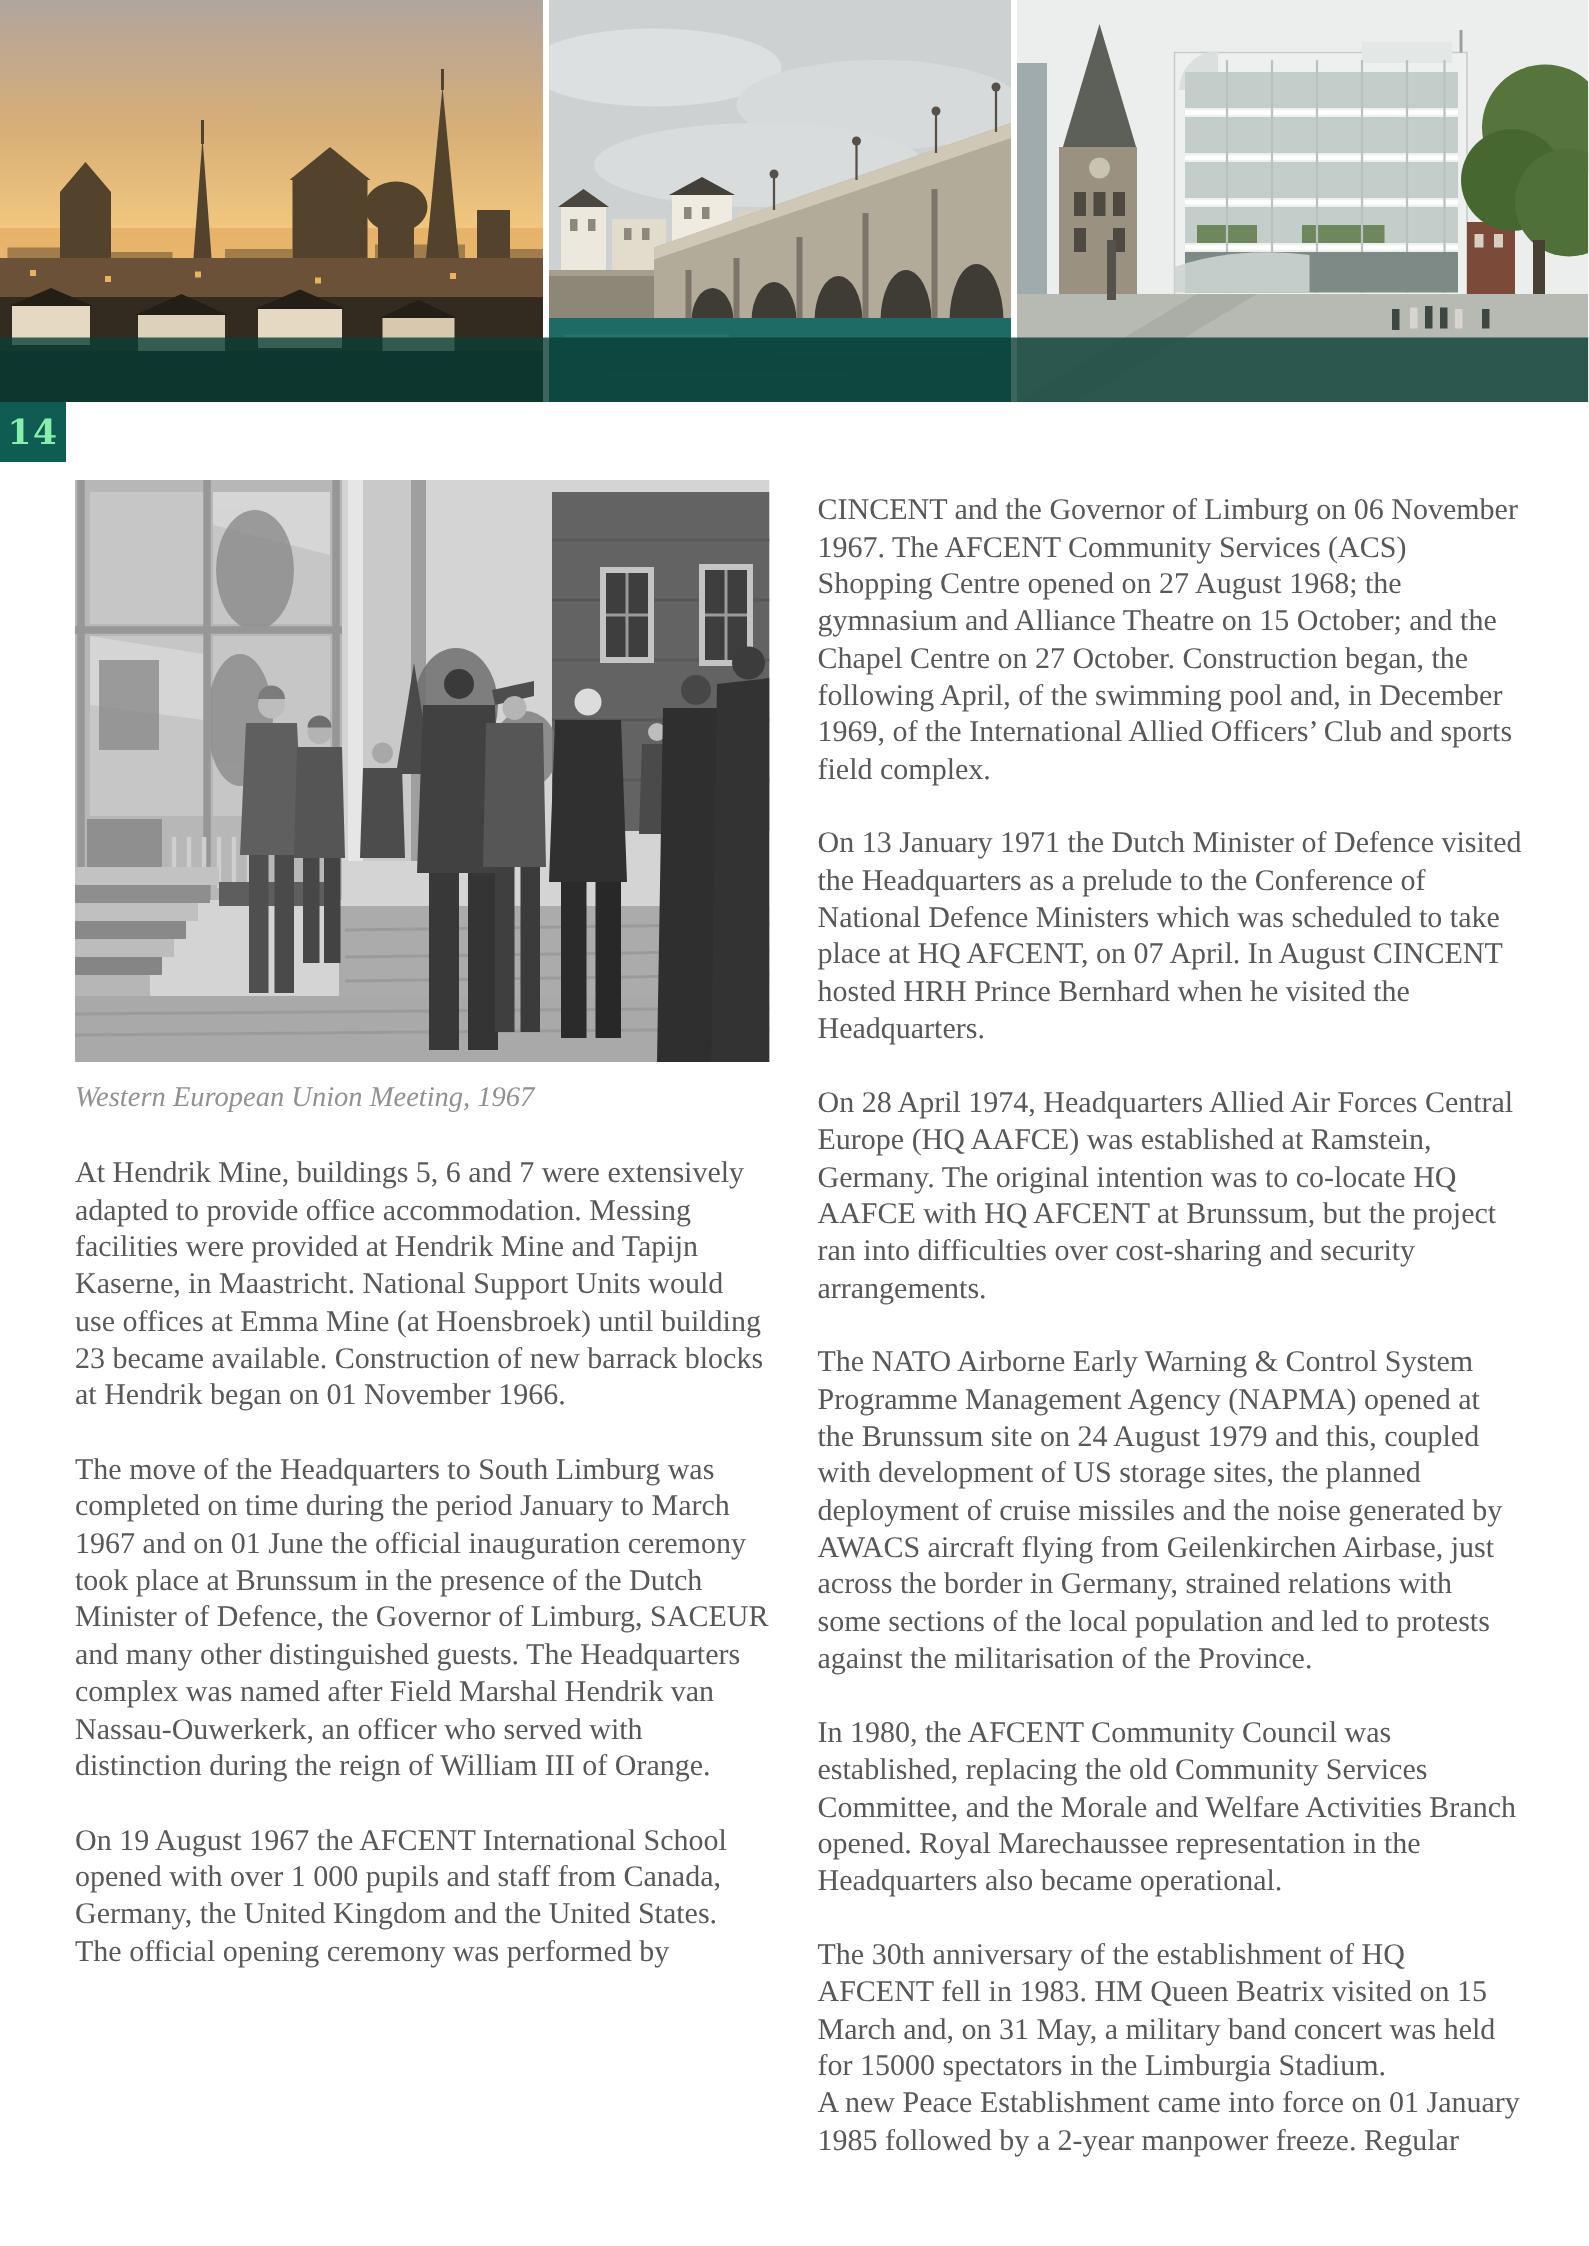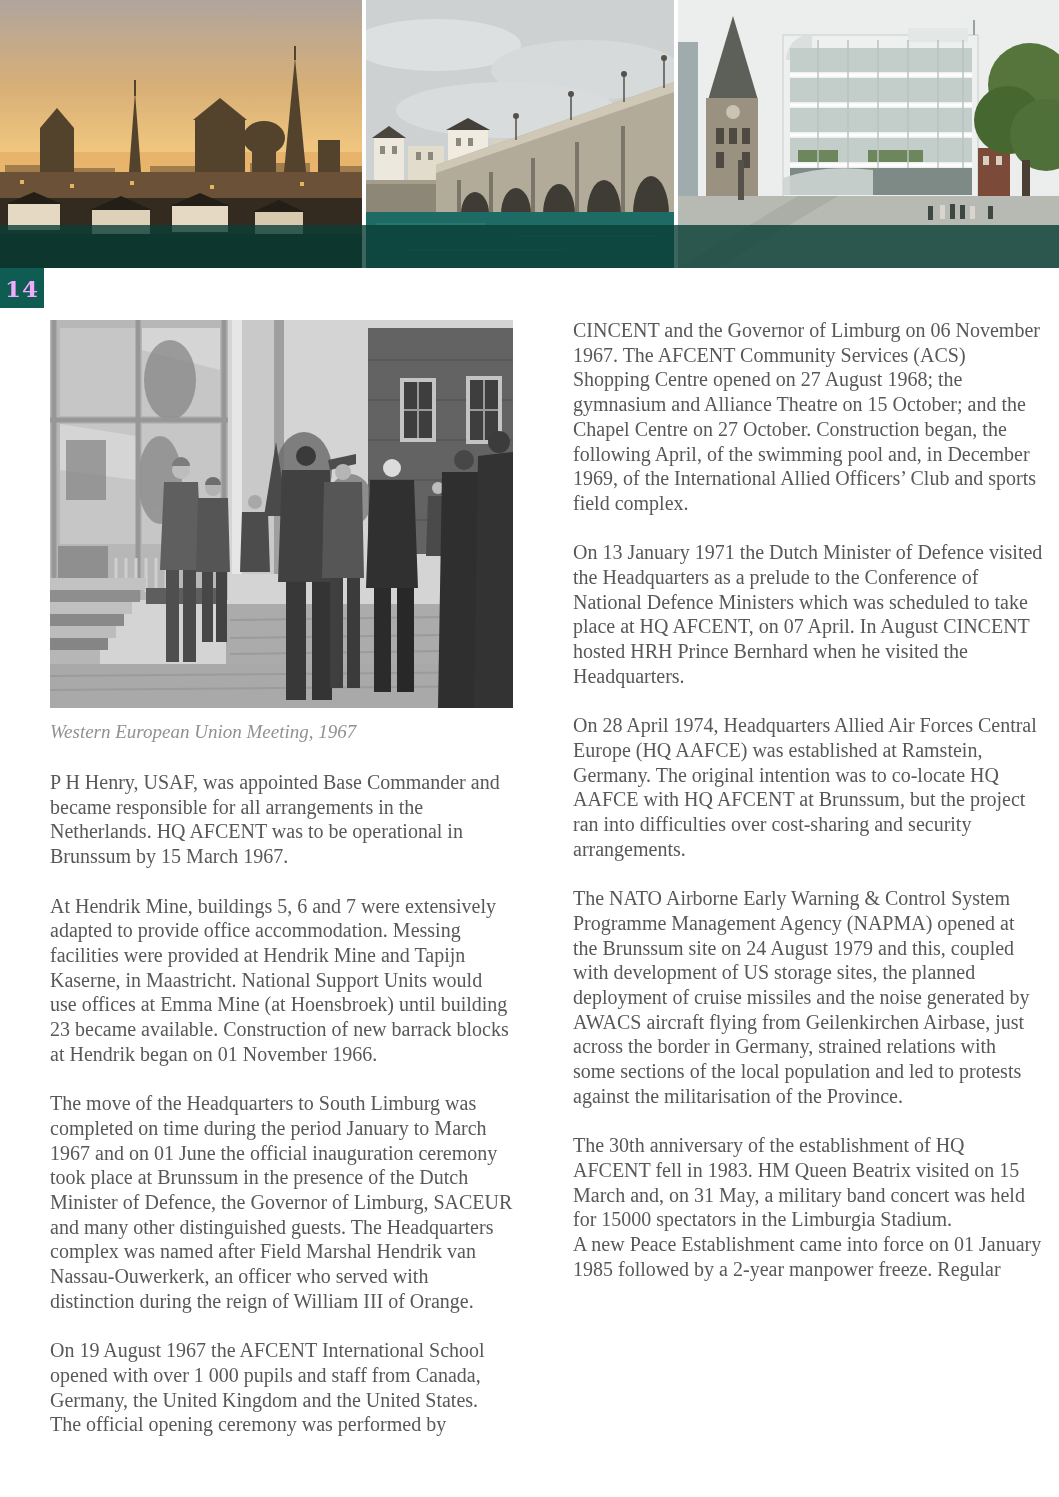--- a/index.html
+++ b/index.html
@@ -8,28 +8,28 @@
 
   
   .photo-strip{position:absolute;left:0;top:0;width:1059px;height:268px;display:flex;gap:4px;background:#ffffff;}
   .panel{position:relative;height:268px;overflow:hidden;flex:none;}
   .panel svg{display:block;}
   .strip-overlay{position:absolute;left:0;top:225px;width:1059px;height:43px;
                  background:rgba(10,62,54,0.80);}
 
   
   .page-number{position:absolute;left:0;top:268px;width:44px;height:40px;background:#0f5c52;
-               color:#f0abfc;font-family:"DejaVu Serif", serif;font-weight:700;font-size:23px;
+               color:#86efac;font-family:"DejaVu Serif", serif;font-weight:700;font-size:23px;
                display:flex;align-items:center;justify-content:center;letter-spacing:1px;}
 
   
   .col{position:absolute;color:#57585a;font-size:20px;line-height:24.7px;}
   .col p{margin:0 0 24.7px 0;white-space:pre-line;}
   .col-left{left:50px;top:320px;width:463px;}
-  .col-right{left:545px;top:318px;width:470px;margin-left:28px;}
+  .col-right{left:545px;top:328px;width:470px;}
 
   figure{margin:0 0 26px 0;}
   figure svg{display:block;}
   figcaption{margin-top:11px;font-style:italic;font-size:19px;color:#8f9193;line-height:25px;}
 </style>
 </head>
 <body>
 
 <div class="page">
 
@@ -360,28 +360,28 @@
           <circle cx="388" cy="168" r="6" fill="#bdbdbd"></circle>
           <polygon points="378,176 398,176 400,236 376,236" fill="#4a4a4a"></polygon>
           <circle cx="414" cy="140" r="10" fill="#474747"></circle>
           <polygon points="392,152 436,152 440,388 388,388" fill="#2f2f2f"></polygon>
           <circle cx="449" cy="122" r="11" fill="#3c3c3c"></circle>
           <polygon points="428,136 463,132 463,388 424,388" fill="#333333"></polygon>
         </g>
       </svg>
       <figcaption>Western European Union Meeting, 1967</figcaption>
     </figure>
-    <p>P H Henry, USAF, was appointed Base Commander and became responsible for all arrangements in the Netherlands.  HQ AFCENT was to be operational in Brunssum by 15 March 1967.</p>
     <p>At Hendrik Mine, buildings 5, 6 and 7 were extensively adapted to provide office accommodation.  Messing facilities were provided at Hendrik Mine and Tapijn Kaserne, in Maastricht.  National Support Units would use offices at Emma Mine (at Hoensbroek) until building 23 became available.  Construction of new barrack blocks at Hendrik began on 01 November 1966.</p>
     <p>The move of the Headquarters to South Limburg was completed on time during the period January to March 1967 and on 01 June the official inauguration ceremony took place at Brunssum in the presence of the Dutch Minister of Defence, the Governor of Limburg, SACEUR and many other distinguished guests.  The Headquarters complex was named after Field Marshal Hendrik van Nassau-Ouwerkerk, an officer who served with distinction during the reign of William III of Orange.</p>
     <p>On 19 August 1967 the AFCENT International School opened with over 1 000 pupils and staff from Canada, Germany, the United Kingdom and the United States.  The official opening ceremony was performed by</p>
   </div>
 
   <div class="col col-right">
     <p>CINCENT and the Governor of Limburg on 06 November 1967.  The AFCENT Community Services (ACS) Shopping Centre opened on 27 August 1968; the gymnasium and Alliance Theatre on 15 October; and the Chapel Centre on 27 October.  Construction began, the following April, of the swimming pool and, in December 1969, of the International Allied Officers’ Club and sports field complex.</p>
     <p>On 13 January 1971 the Dutch Minister of Defence visited the Headquarters as a prelude to the Conference of National Defence Ministers which was scheduled to take place at HQ AFCENT, on 07 April.  In August CINCENT hosted HRH Prince Bernhard when he visited the Headquarters.</p>
     <p>On 28 April 1974, Headquarters Allied Air Forces Central Europe (HQ AAFCE) was established at Ramstein, Germany.  The original intention was to co-locate HQ AAFCE with HQ AFCENT at Brunssum, but the project ran into difficulties over cost-sharing and security arrangements.</p>
     <p>The NATO Airborne Early Warning &amp; Control System Programme Management Agency (NAPMA) opened at the Brunssum site on 24 August 1979 and this, coupled with development of US storage sites, the planned deployment of cruise missiles and the noise generated by AWACS aircraft flying from Geilenkirchen Airbase, just across the border in Germany, strained relations with some sections of the local population and led to protests against the militarisation of the Province.</p>
+    <p>In 1980, the AFCENT Community Council was established, replacing the old Community Services Committee, and the Morale and Welfare Activities Branch opened.  Royal Marechaussee representation in the Headquarters also became operational.</p>
     <p>The 30th anniversary of the establishment of HQ AFCENT fell in 1983.  HM Queen Beatrix visited on 15 March and, on 31 May, a military band concert was held for 15000 spectators in the Limburgia Stadium.
 A new Peace Establishment came into force on 01 January 1985 followed by a 2-year manpower freeze.  Regular</p>
   </div>
 
 </div>
 
 </body></html>

